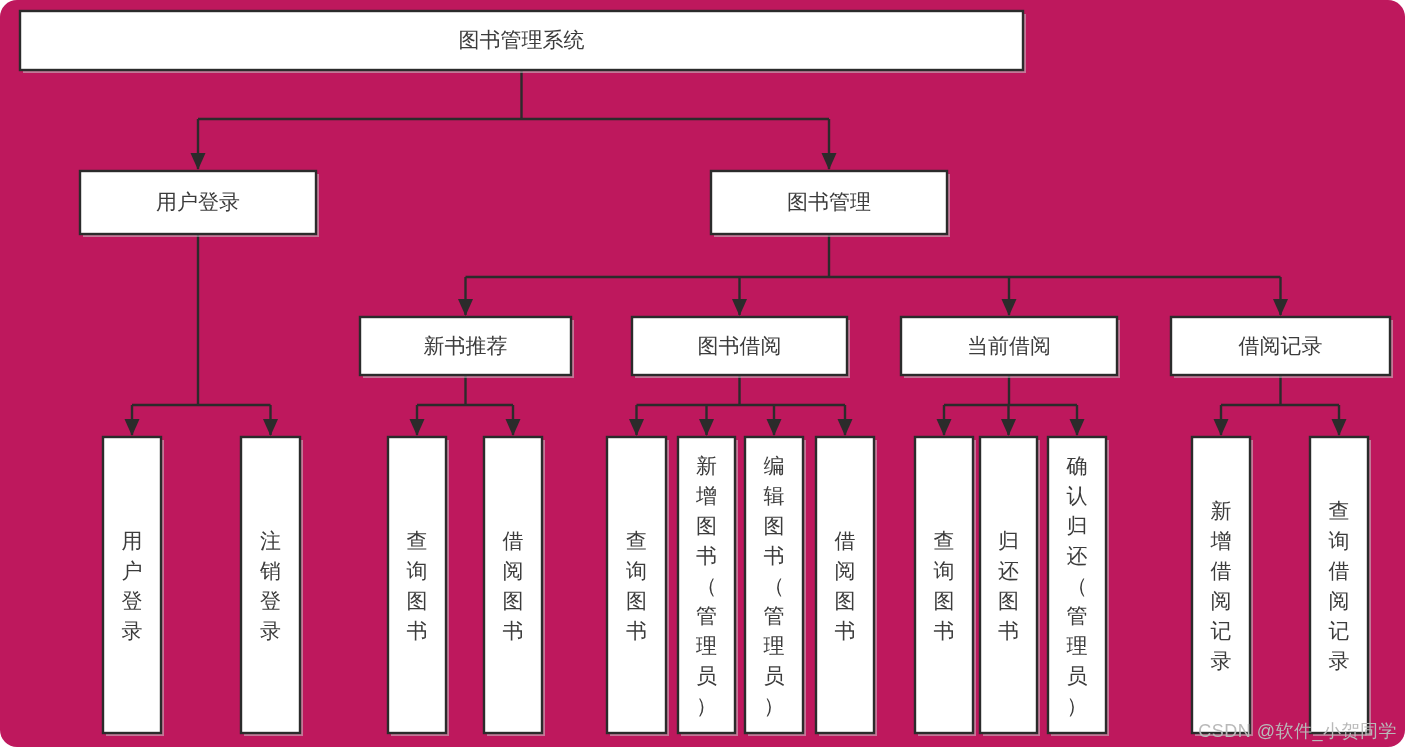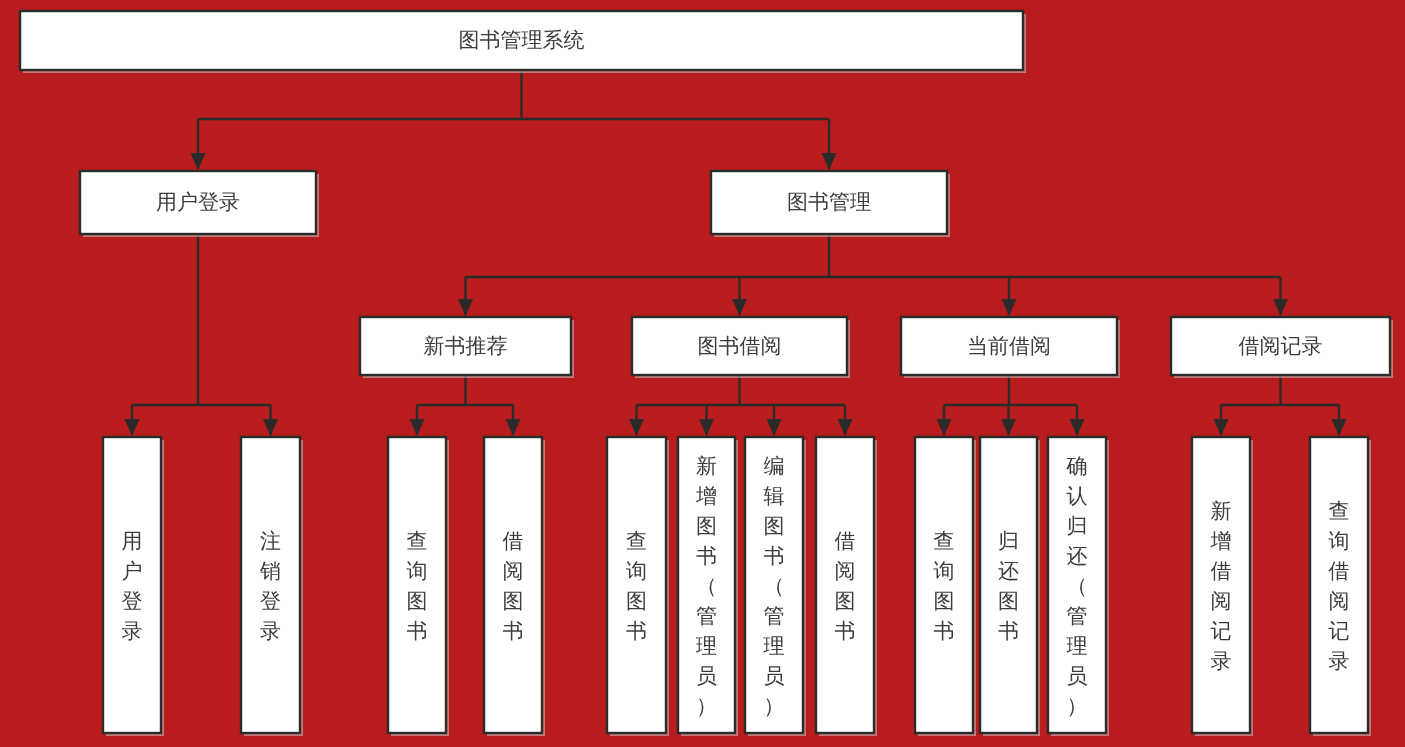--- a/index.html
+++ b/index.html
@@ -11,21 +11,22 @@
   body {
     width: 1405px;
     height: 747px;
     font-family: "Liberation Sans", "DejaVu Sans", sans-serif;
     overflow: hidden;
   }
   #diagram-root {
     position: relative;
     width: 1405px;
     height: 747px;
-    background: #b91c1c;
+    background: #be185d;
+    border-radius: 17px;
   }
   svg.diagram-canvas {
     position: absolute;
     left: 0;
     top: 0;
     width: 1405px;
     height: 747px;
     display: block;
   }
   .node-box {
@@ -227,13 +228,14 @@
           <rect x="1192" y="437" width="58" height="296" class="node-box"></rect>
           <text x="1221" y="518.4" class="node-label-vertical"><tspan x="1221" dy="0">新</tspan><tspan x="1221" dy="30">增</tspan><tspan x="1221" dy="30">借</tspan><tspan x="1221" dy="30">阅</tspan><tspan x="1221" dy="30">记</tspan><tspan x="1221" dy="30">录</tspan></text>
         </g>
         <g>
           <rect x="1313" y="440" width="58" height="296" class="node-box-shadow"></rect>
           <rect x="1310" y="437" width="58" height="296" class="node-box"></rect>
           <text x="1339" y="518.4" class="node-label-vertical"><tspan x="1339" dy="0">查</tspan><tspan x="1339" dy="30">询</tspan><tspan x="1339" dy="30">借</tspan><tspan x="1339" dy="30">阅</tspan><tspan x="1339" dy="30">记</tspan><tspan x="1339" dy="30">录</tspan></text>
         </g>
       </g>
     </svg>
+  <div class="watermark">CSDN @软件_小贺同学</div>
 </div>
 
 </body></html>

